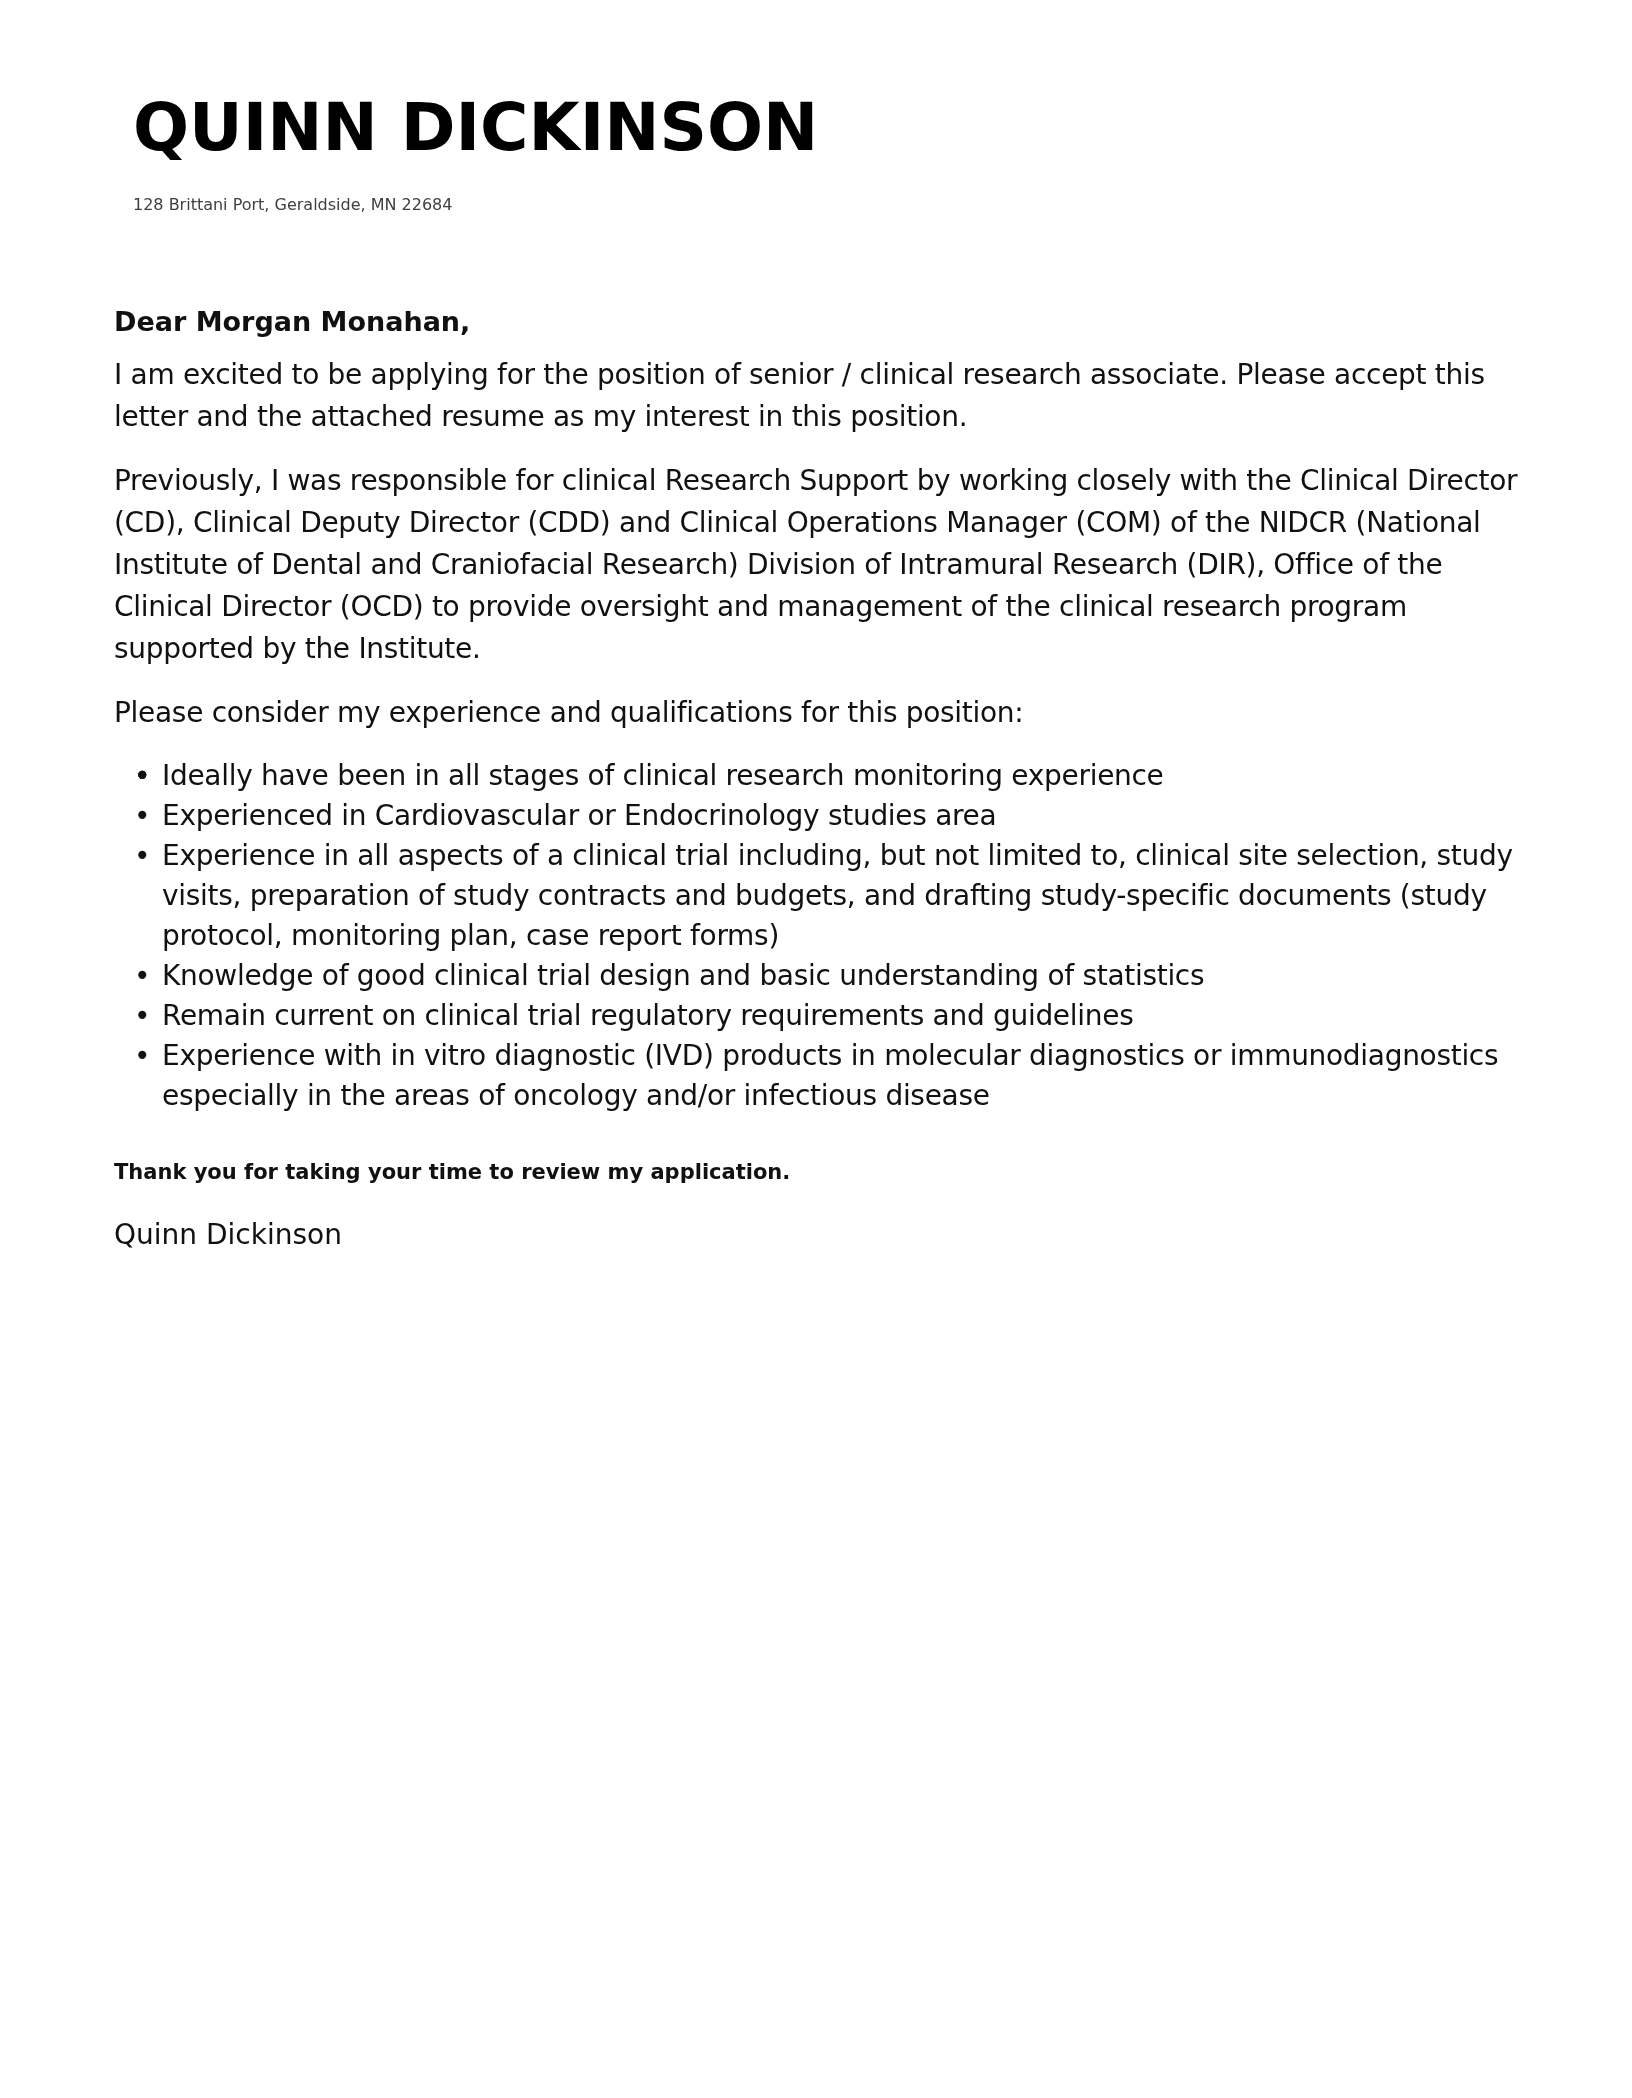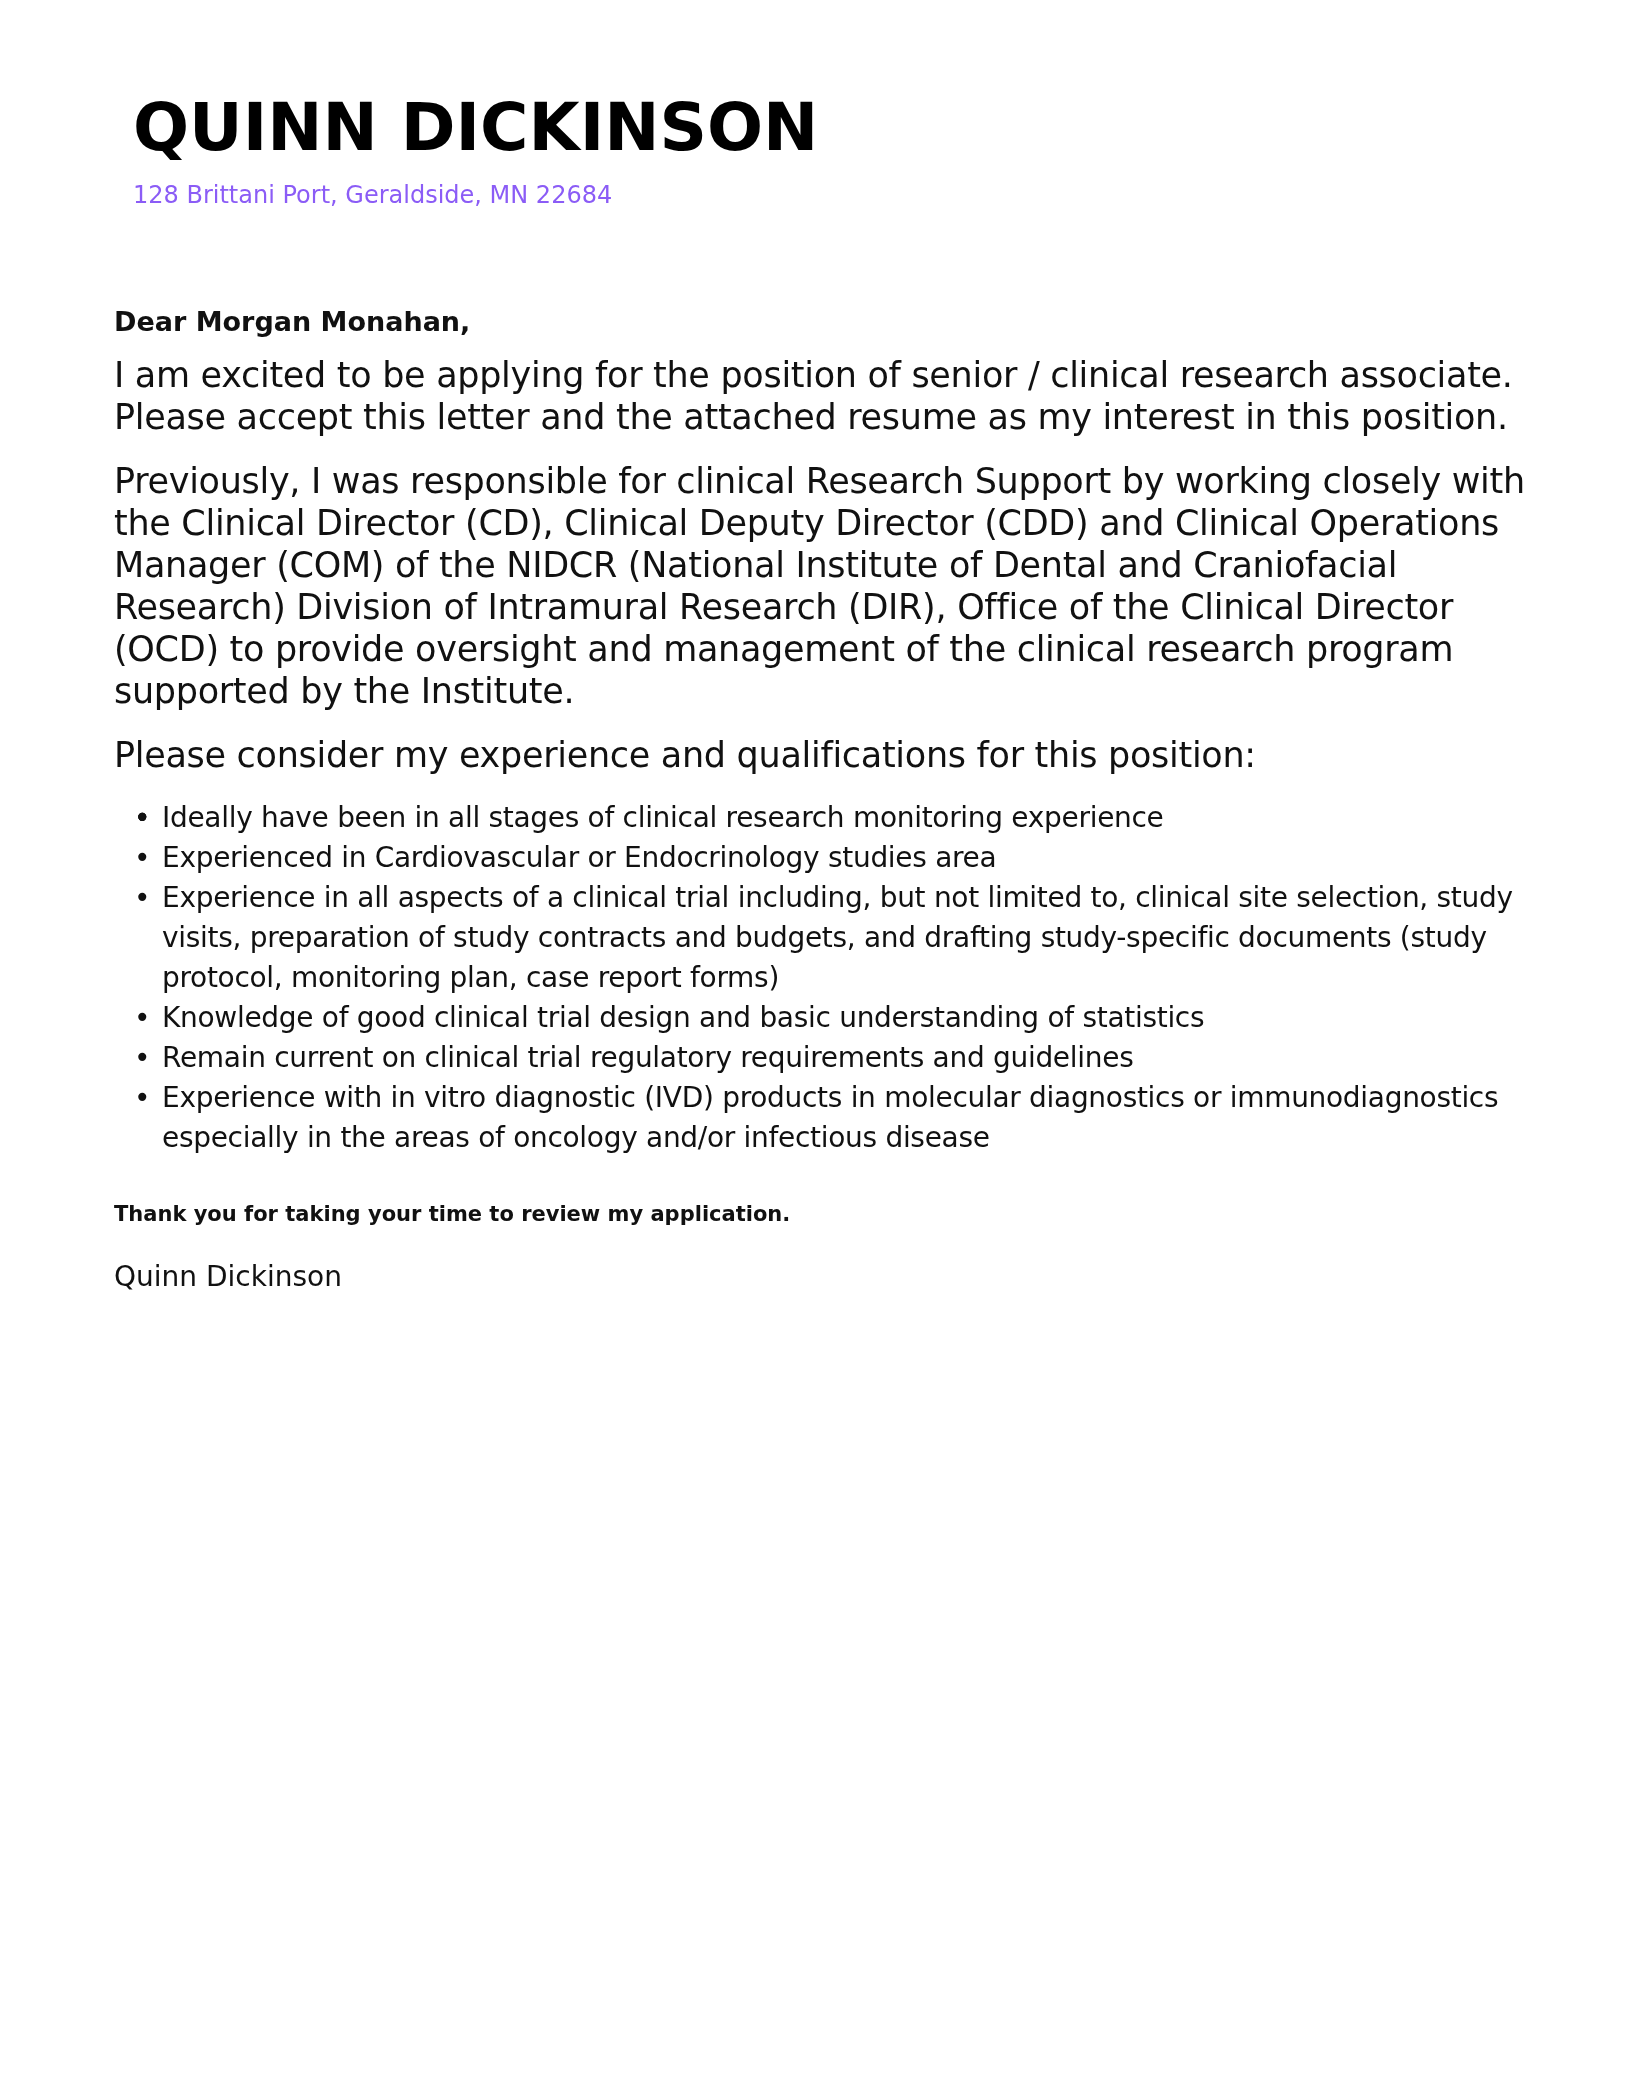--- a/index.html
+++ b/index.html
@@ -7,25 +7,25 @@
     width: 1632px; height: 2098px; position: relative; overflow: hidden;
     font-family: "DejaVu Sans", "Liberation Sans", sans-serif;
     color: #111111;
   }
   .header { position: absolute; left: 133px; top: 88px; }
   .name {
     font-family: "DejaVu Sans", sans-serif;
     font-weight: bold; font-size: 66px; line-height: 80px;
     letter-spacing: 0px; color: #000; margin: 0;
   }
-  .address { font-size: 24px; line-height: 30px; margin-top: 12px; color: #8b5cf6; }
+  .address { font-size: 16px; line-height: 30px; margin-top: 22px; color: #404040; }
 
   .letter { position: absolute; left: 114px; top: 302px; width: 1420px; }
   .salutation { font-weight: bold; font-size: 27px; line-height: 40px; margin: 0 0 12px 0; }
-  .para { font-size: 35px; line-height: 42px; margin: 0 0 22px 0; letter-spacing: -0.3px; }
+  .para { font-size: 28px; line-height: 42px; margin: 0 0 22px 0; letter-spacing: -0.3px; }
   ul.quals { margin: 0 0 36px 0; padding: 0 0 0 48px; list-style: none; }
   ul.quals li { position: relative; font-size: 28px; line-height: 40px; letter-spacing: -0.3px; }
   ul.quals li .bullet { position: absolute; left: -28px; top: 0; }
   .closing-strong { font-weight: bold; font-size: 21px; line-height: 40px; margin: 0 0 22px 0; }
   .signoff { font-size: 28px; line-height: 42px; }
 </style>
 </head>
 <body>
 
 <div class="header">

